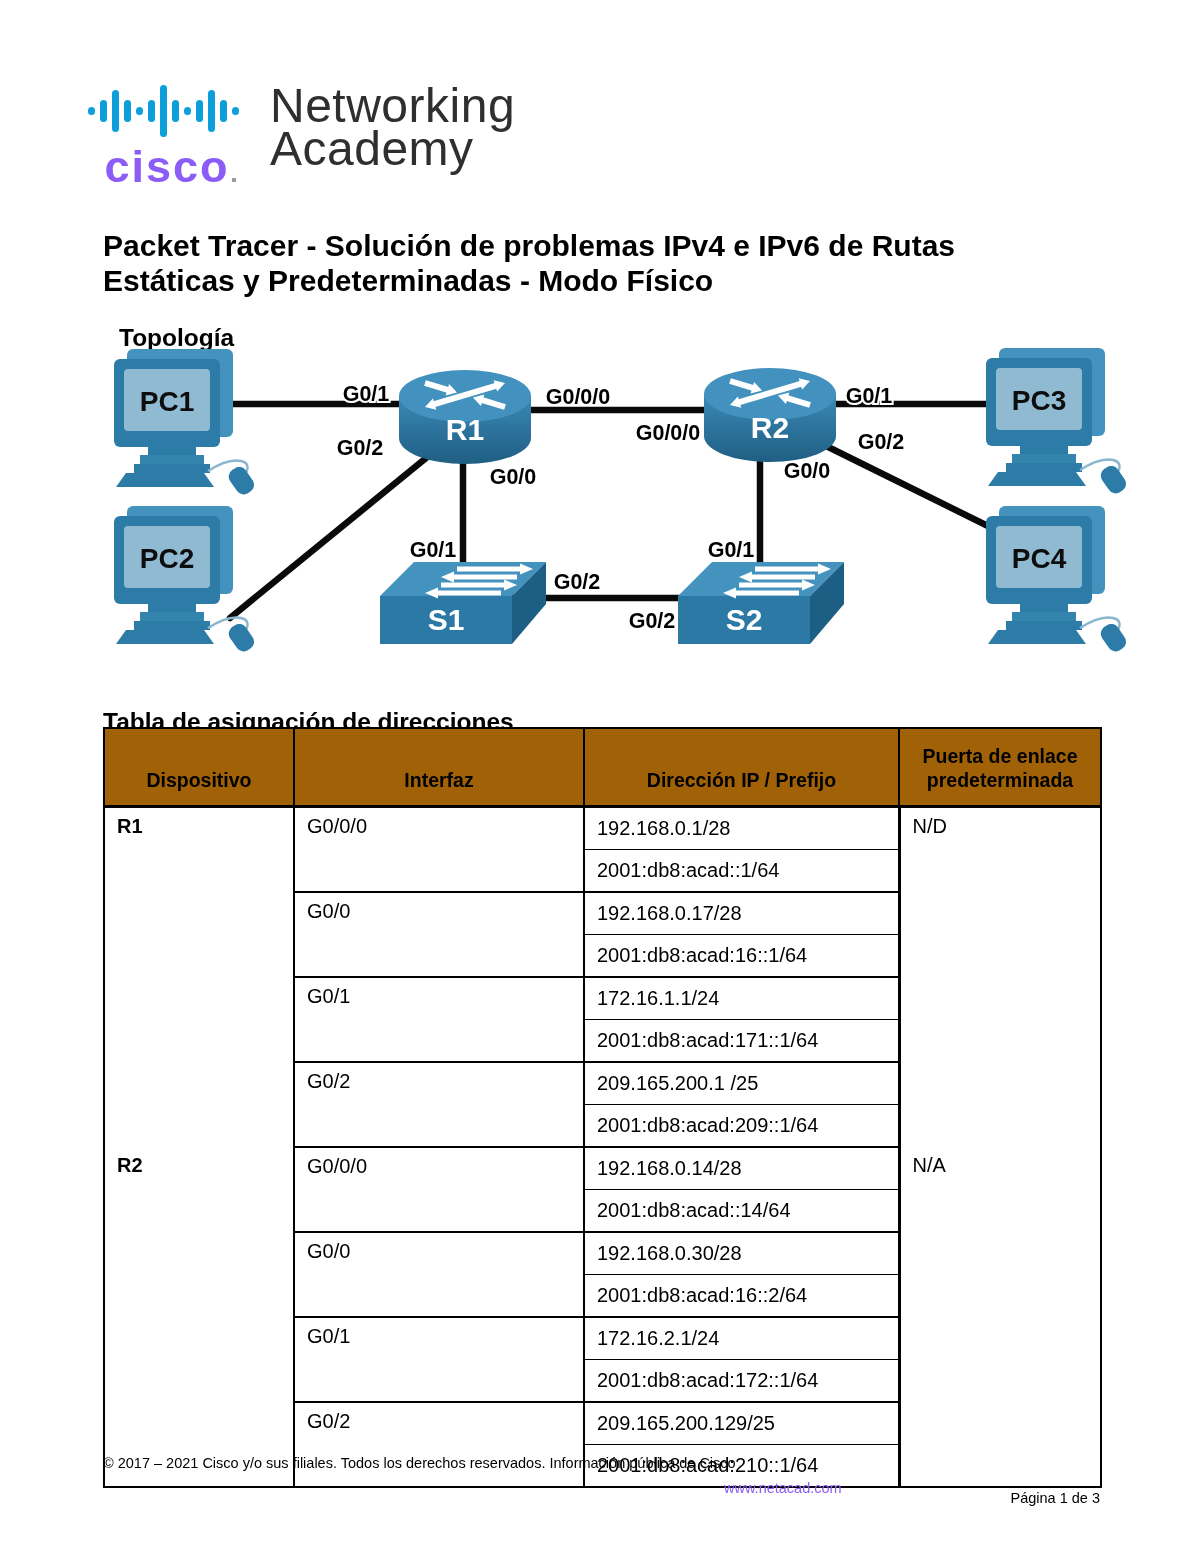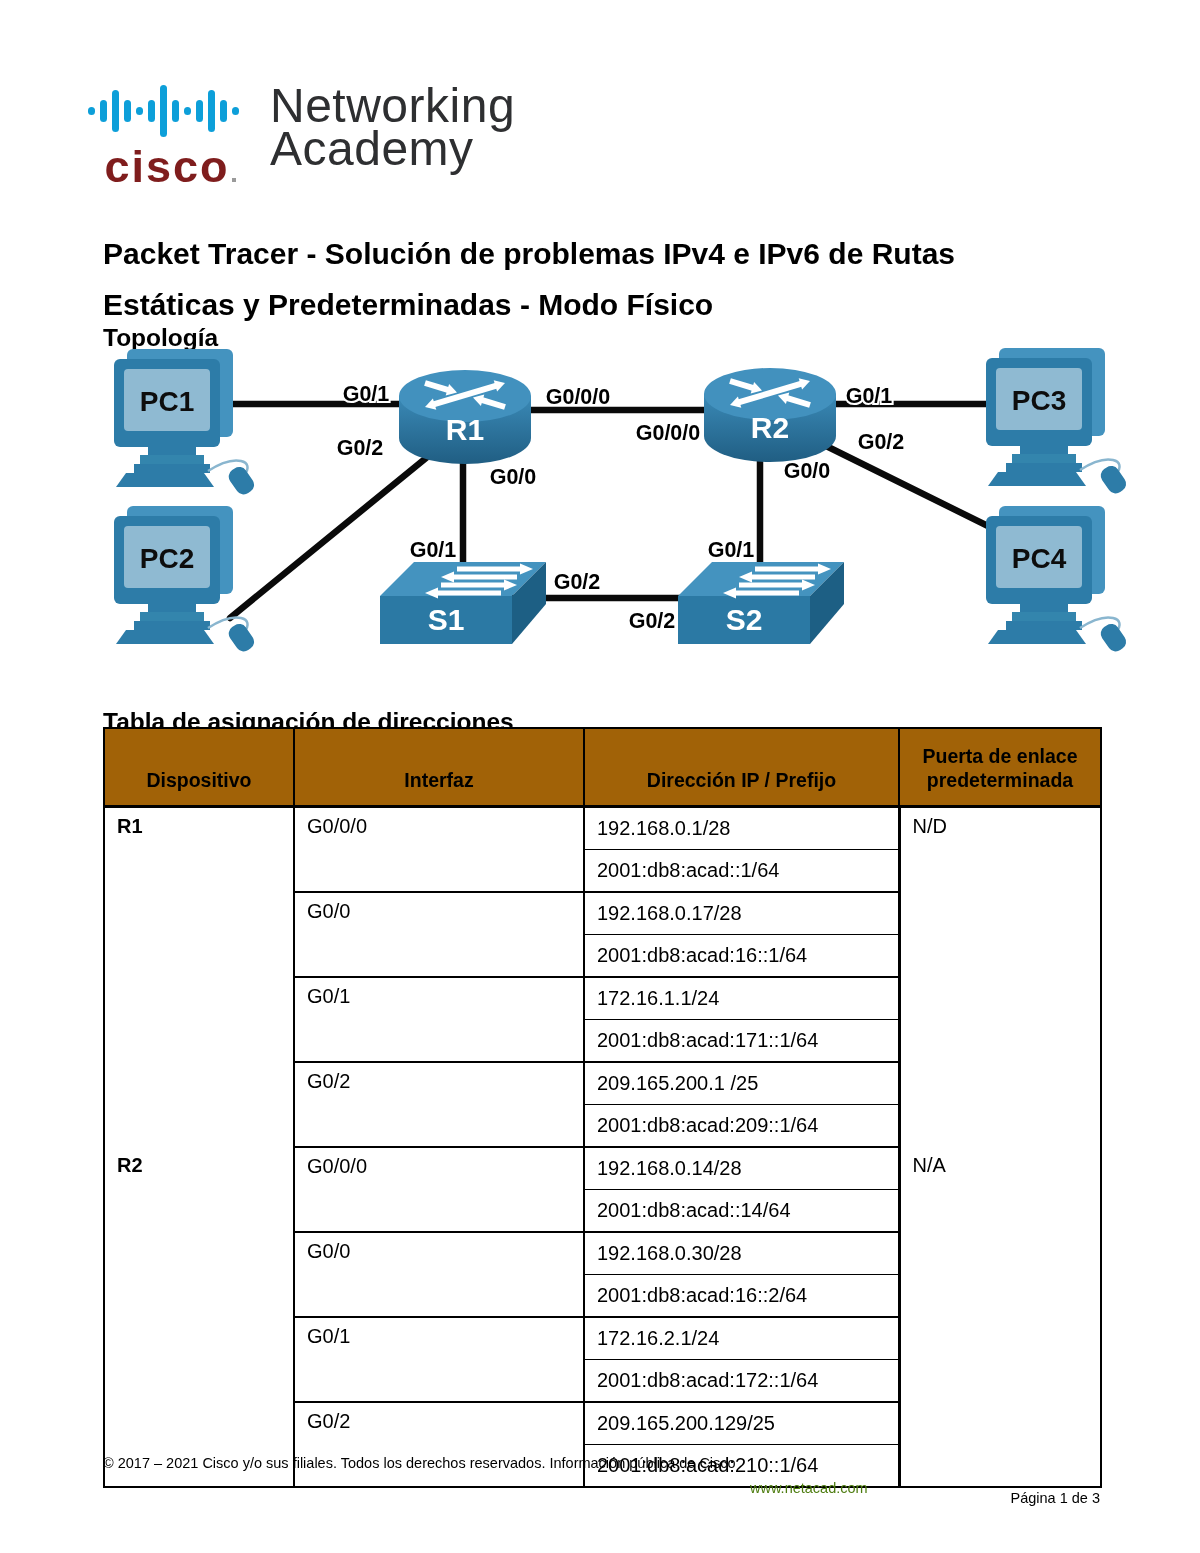--- a/index.html
+++ b/index.html
@@ -4,27 +4,27 @@
 <style>
   html,body{margin:0;padding:0;background:#e8e8e8;}
   .page{
     position:relative;width:1200px;height:1553px;background:#ffffff;
     font-family:"Liberation Sans","DejaVu Sans",sans-serif;color:#000;
     margin:0 auto;overflow:hidden;
   }
   
   .logo{position:absolute;left:86px;top:84px;display:flex;align-items:flex-start;}
   .logo-left{width:168px;}
-  .cisco-word{font-weight:bold;font-size:45px;letter-spacing:2px;color:#7f1d1d;line-height:1;margin-top:2px;text-align:center;}
+  .cisco-word{font-weight:bold;font-size:45px;letter-spacing:2px;color:#8b5cf6;line-height:1;margin-top:2px;text-align:center;}
   .tm-dot{display:inline-block;width:4px;height:4px;background:#9a9a9a;margin-left:2px;}
   .logo-right{margin-left:16px;font-size:48px;line-height:43px;color:#2e2f31;letter-spacing:0.5px;}
   
-  .doc-title{position:absolute;left:103px;top:208px;width:940px;font-size:30px;font-weight:bold;line-height:51px;}
+  .doc-title{position:absolute;left:103px;top:208px;width:940px;font-size:30px;font-weight:bold;line-height:35px;}
   .sec-head{position:absolute;font-size:24.5px;font-weight:bold;}
-  #head-topologia{left:103px;top:304px;}
+  #head-topologia{left:119px;top:304px;}
   #head-tabla{left:103px;top:688px;}
   
   #topo-svg{position:absolute;left:80px;top:340px;width:1060px;height:330px;}
   .plabel{font-family:"Liberation Sans","DejaVu Sans",sans-serif;font-size:21.5px;font-weight:bold;fill:#000;
           paint-order:stroke;stroke:#ffffff;stroke-width:4px;text-anchor:middle;}
   .dlabel{font-family:"Liberation Sans","DejaVu Sans",sans-serif;font-weight:bold;fill:#fff;text-anchor:middle;}
   .pclabel{font-family:"Liberation Sans","DejaVu Sans",sans-serif;font-weight:bold;fill:#0d0d0d;text-anchor:middle;}
   
   .addr-wrap{position:absolute;left:103px;top:727px;}
   table.addr{border-collapse:collapse;table-layout:fixed;width:997px;border:2.5px solid #000;}
@@ -36,21 +36,21 @@
   table.addr td{font-size:20px;padding-left:12px;}
   table.addr tr{height:39px;}
   td.dev-cell{vertical-align:top;padding-top:7px;font-weight:bold;border-right:2px solid #000;}
   td.if-cell{vertical-align:top;padding-top:7px;border-right:2px solid #000;border-bottom:2.5px solid #000;}
   td.ip-cell{border-right:3px solid #000;border-bottom:1.6px solid #000;height:39px;}
   td.ip-cell.grp{border-bottom:2.5px solid #000;}
   td.gw-cell{vertical-align:top;padding-top:7px;border-left:3px solid #000;margin-top:12px;}
   
   .footer-copy{position:absolute;left:103px;top:1455px;font-size:14.5px;}
   .footer-page{position:absolute;right:100px;top:1490px;font-size:14.5px;}
-  .footer-link{position:absolute;left:750px;top:1480px;font-size:14.5px;color:#4d7c0f;text-decoration:none;text-align:center;}
+  .footer-link{position:absolute;left:724px;top:1480px;font-size:14.5px;color:#8b5cf6;text-decoration:none;text-align:center;}
 </style>
 </head>
 <body>
 
 <div class="page">
 
   <div class="logo">
     <div class="logo-left">
       <svg width="160" height="54" viewBox="0 0 160 54">
         <g fill="#0d9fd9">

